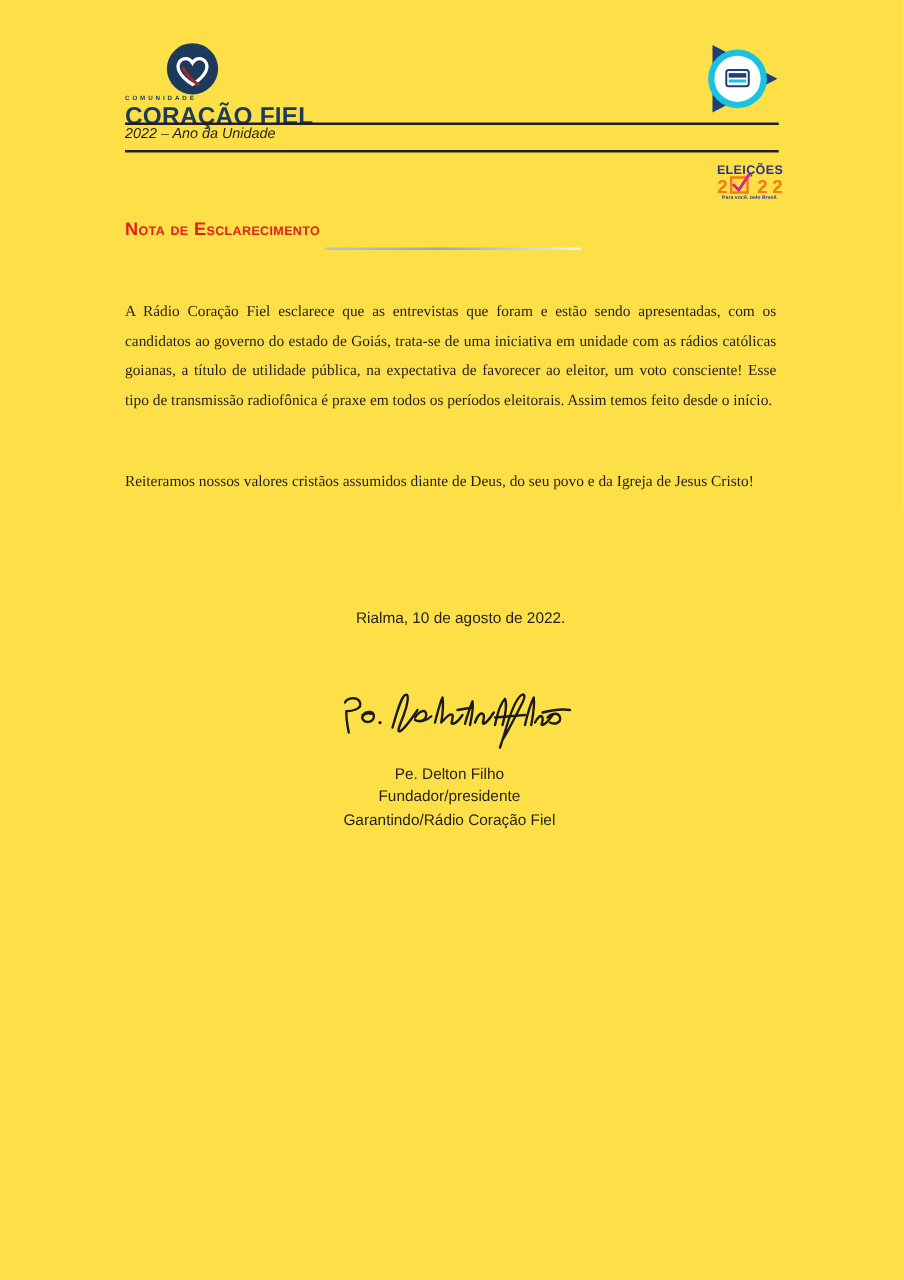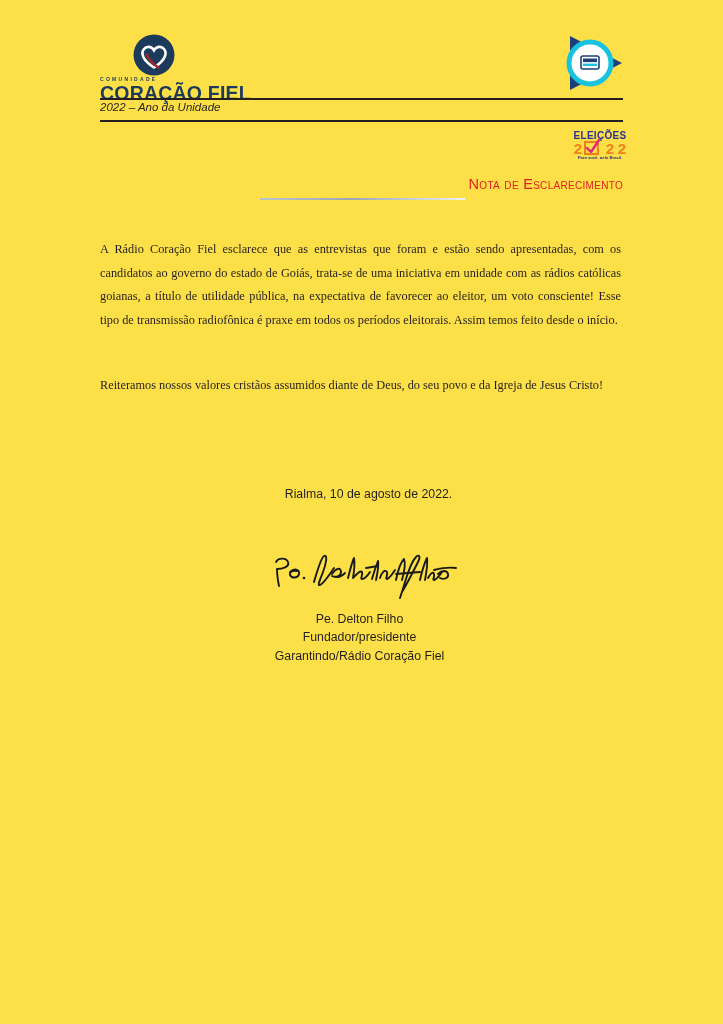--- a/index.html
+++ b/index.html
@@ -102,23 +102,23 @@
     font-style: italic;
     color: #231f20;
   }
 
   
   .doc-title {
     position: absolute;
     left: 100px;
     top: 176px;
     width: 523px;
-    text-align: right;
+    text-align: left;
     font-size: 14.5px;
-    font-weight: normal;
+    font-weight: bold;
     color: #e02020;
     font-variant: small-caps;
     letter-spacing: 0.3px;
   }
   .title-underline {
     position: absolute;
     left: 260px;
     top: 198px;
     width: 205px;
     height: 2px;

